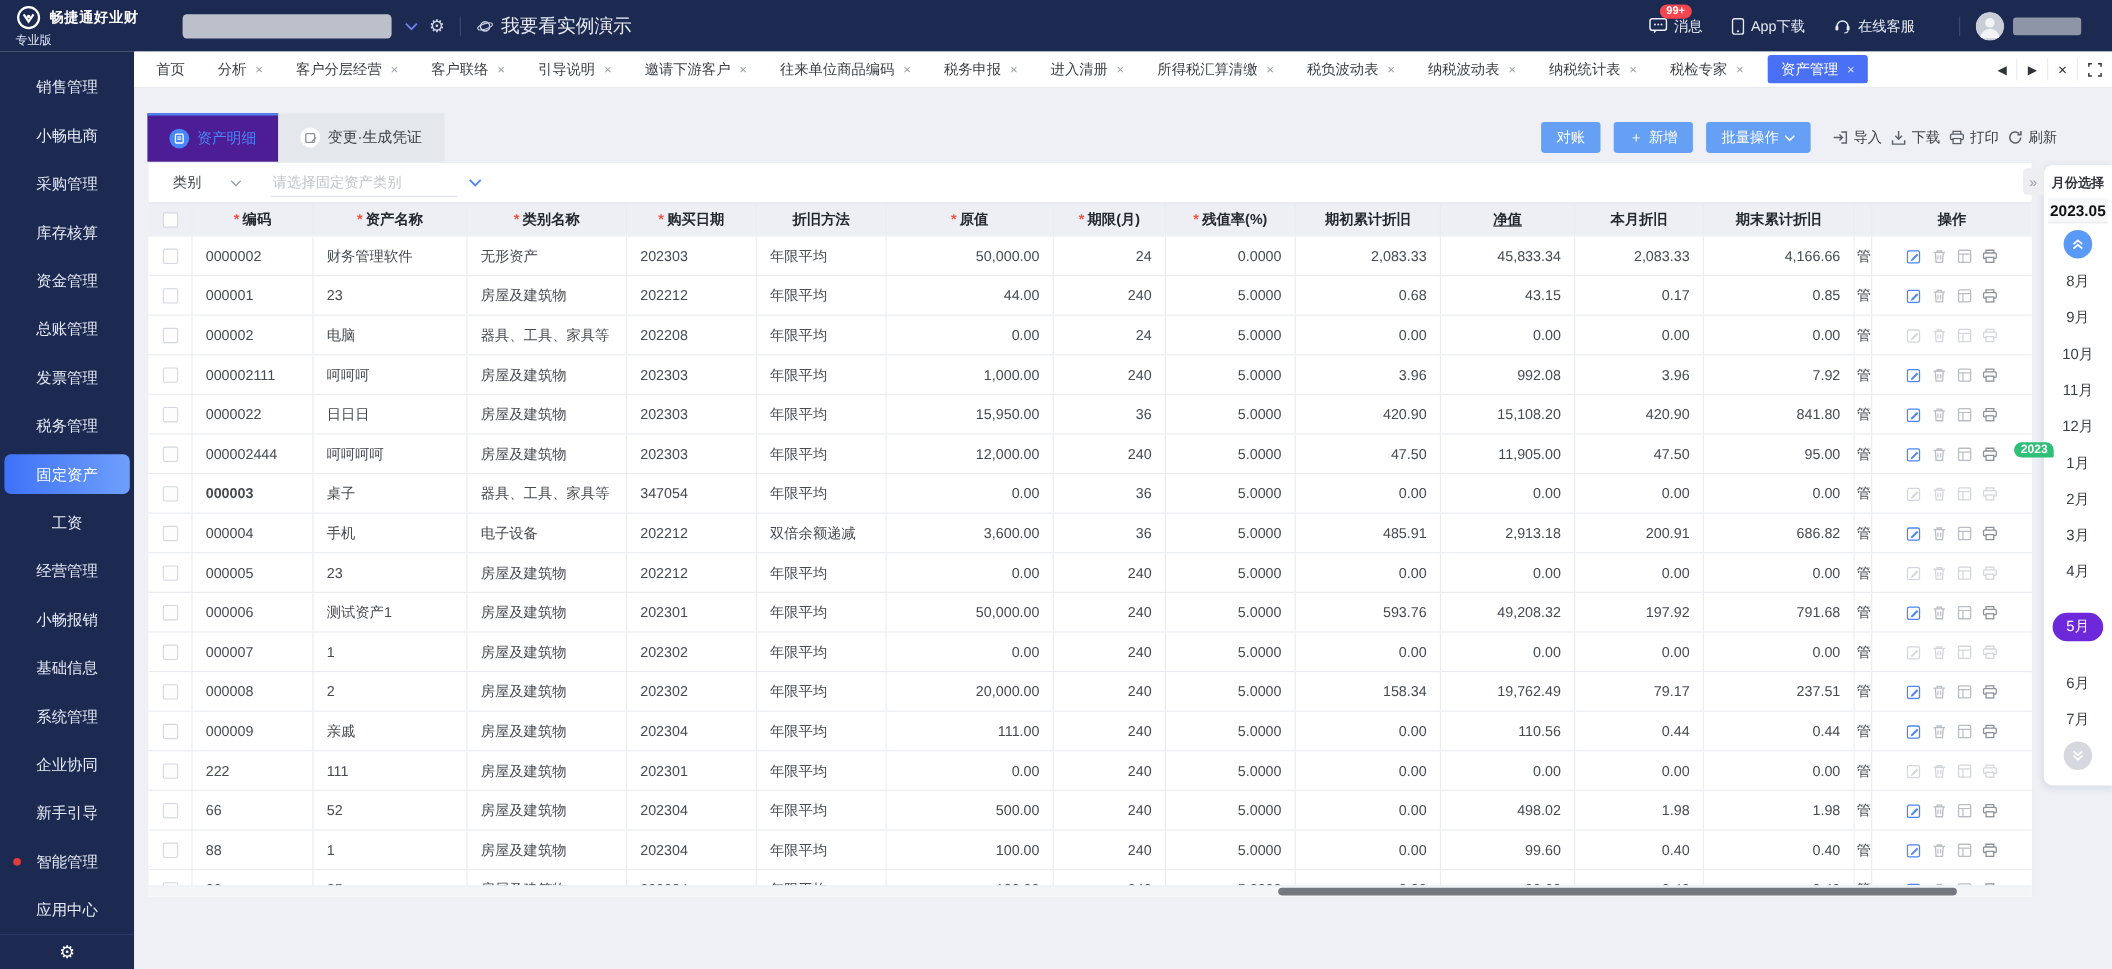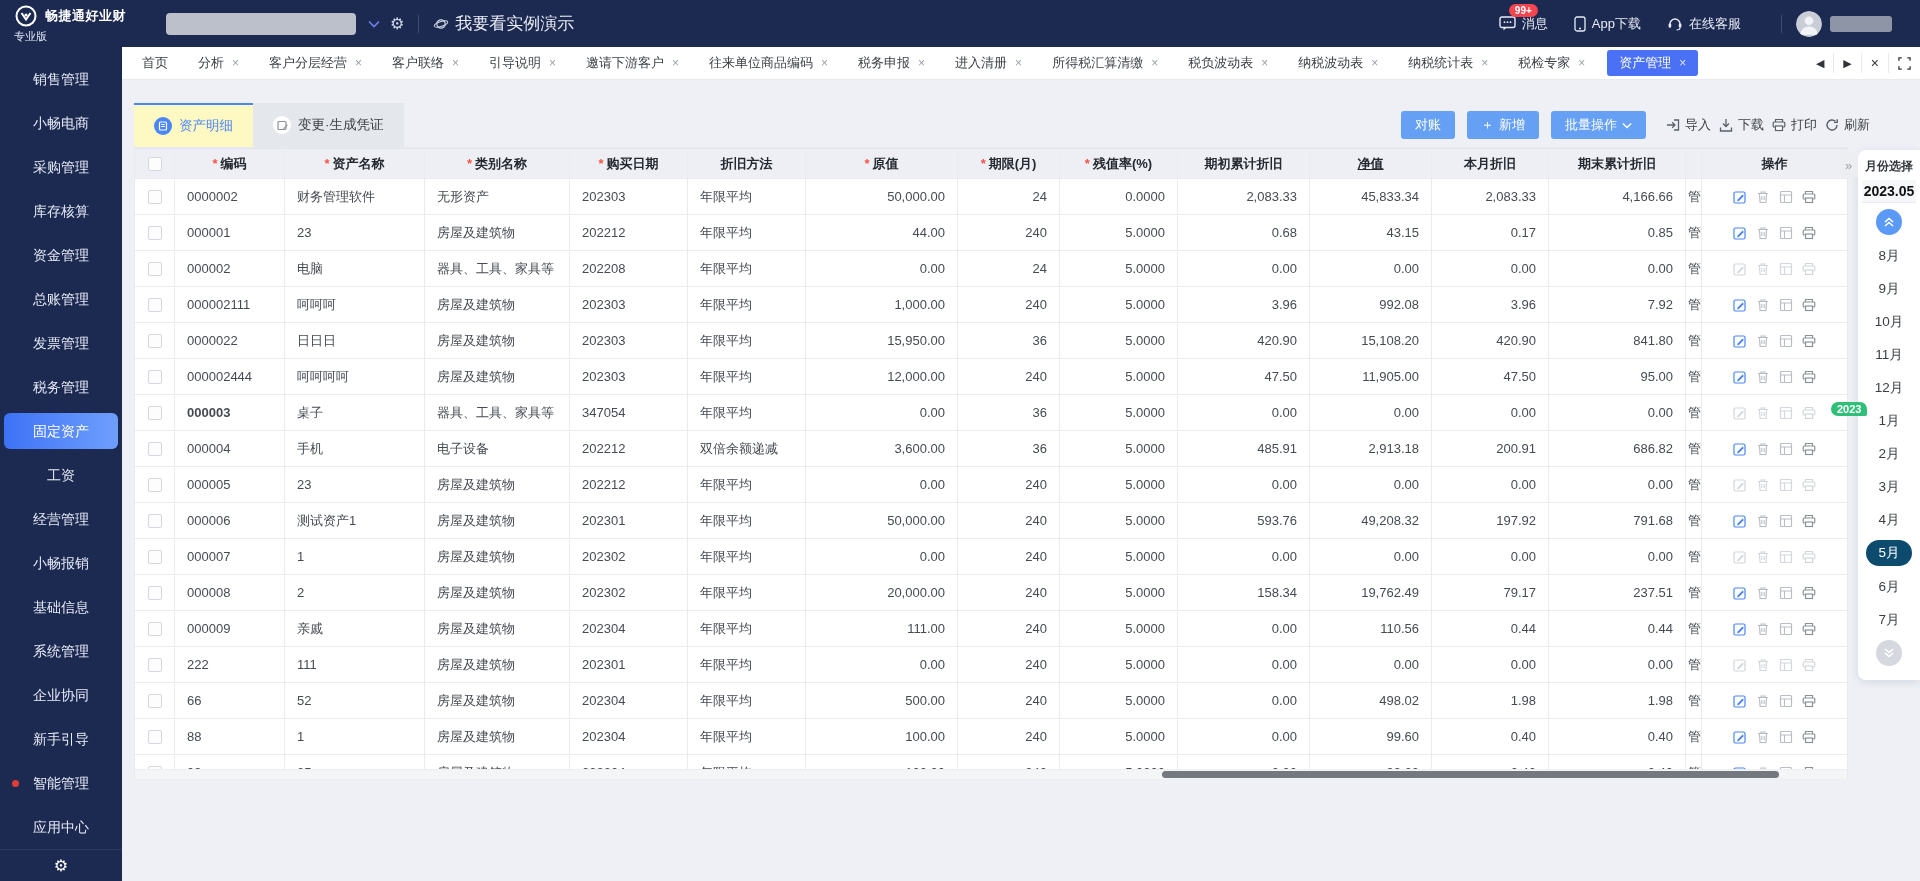--- a/index.html
+++ b/index.html
@@ -47,21 +47,21 @@
   .tab.active .x{color:#dfe6ff;}
   .tab-ctrls{display:flex;align-items:center;color:#303438;}
   .tab-ctrl{padding:0 9px;font-size:11px;display:flex;align-items:center;cursor:pointer;border-left:1px solid #e8eaef;height:20px;}
   .tab-ctrl:first-child{border-left:none;}
   
   .content{flex:1;position:relative;padding:23px 0 0 12px;}
   .ribbon{display:flex;align-items:center;justify-content:space-between;margin-right:50px;height:44px;}
   .subtabs{display:flex;height:44px;}
   .subtab{display:flex;align-items:center;gap:7px;padding:0 20px;font-size:13.5px;background:#e4e7ec;
           color:#3c4046;cursor:pointer;}
-  .subtab.active{background:#fef9c3;border-top:2px solid #4a86f7;color:#4a86f7;}
+  .subtab.active{background:#4c1d95;border-top:2px solid #4a86f7;color:#4a86f7;}
   .stic{width:18px;height:18px;border-radius:50%;display:flex;align-items:center;justify-content:center;}
   .stic.blue{background:#4a86f7;color:#fff;}
   .stic.gray{background:#fff;color:#8d929a;}
   .toolbar{display:flex;align-items:center;gap:12px;}
   .btn-blue{height:28px;padding:0 14px;border:none;border-radius:3px;background:#66a0f5;color:#fff;
             font-size:13px;display:flex;align-items:center;gap:5px;cursor:pointer;font-family:inherit;}
   .tool{display:flex;align-items:center;gap:5px;font-size:13px;color:#3c4046;cursor:pointer;margin-left:8px;}
   .tool svg{color:#5a6069;}
   
   .card{width:1714px;background:#fff;border:1px solid #e8eaef;border-bottom:none;}
@@ -102,21 +102,21 @@
   .mp-handle{position:absolute;left:-19px;top:3px;width:19px;height:24px;background:#eceef2;border-radius:4px 0 0 4px;
              color:#9ba1ab;font-size:13px;display:flex;align-items:center;justify-content:center;cursor:pointer;}
   .mp-title{text-align:center;font-size:12px;font-weight:bold;color:#33373d;}
   .mp-current{margin:5px 4px 6px;text-align:center;font-size:14px;font-weight:bold;color:#111;
               background:#f6f7f9;border-bottom:1px solid #e8eaef;padding:3px 0;}
   .mp-btn{width:26px;height:26px;border-radius:50%;margin:4px auto;display:flex;align-items:center;justify-content:center;cursor:pointer;}
   .mp-btn.up{background:#5a9af6;color:#fff;}
   .mp-btn.down{background:#d5d8de;color:#fff;}
   .mp-list{list-style:none;margin:2px 0;padding:0;}
   .mp-item{height:33px;display:flex;align-items:center;justify-content:center;font-size:13.5px;color:#3c4046;cursor:pointer;}
-  .mp-item.sel{width:46px;height:26px;margin:4px auto;border-radius:13px;background:#0c4a6e;color:#fff;}
+  .mp-item.sel{width:46px;height:26px;margin:21px auto;border-radius:13px;background:#6d28d9;color:#fff;}
   .mp-year{position:absolute;left:-27px;top:252px;background:#2fbf77;color:#fff;font-size:11px;font-weight:bold;
            padding:1px 6px;border-radius:8px 8px 2px 8px;}
   svg{display:block;}
 </style>
 </head>
 <body>
 
 <div class="app">
 
   <div class="topbar">
@@ -368,20 +368,38 @@
                       <path d="M12.2 1.2v3.2H9" fill="none" stroke="currentColor" stroke-width="1.4"></path>
                     </svg>
                   </span>
                   <span>刷新</span>
                 </span>
               </span>
           </div>
         </div>
 
         <div class="card">
+          <div class="filter-row">
+            <div class="f-select">
+              <span>类别</span>
+              <span class="car">
+                <svg width="11" height="7" viewBox="0 0 12 8">
+                    <path d="M1 1.5L6 6.5L11 1.5" fill="none" stroke="currentColor" stroke-width="1.4"></path>
+                  </svg>
+              </span>
+            </div>
+            <div class="f-input">
+              <input readonly="" placeholder="请选择固定资产类别" style="">
+              <span class="car">
+                <svg width="12" height="8" viewBox="0 0 12 8">
+                    <path d="M1 1.5L6 6.5L11 1.5" fill="none" stroke="currentColor" stroke-width="1.7"></path>
+                  </svg>
+              </span>
+            </div>
+          </div>
           <div class="tbl" id="asset-table">
               <div class="tr head">
                 <div class="td c" style="flex: 0 0 40px;">
                   <span class="cbx"></span>
                 </div>
                 <div class="td c" style="flex: 0 0 110px;">
                   <span class="req">*</span>
                   <span>编码</span>
                 </div>
                 <div class="td c" style="flex: 0 0 140px;">

